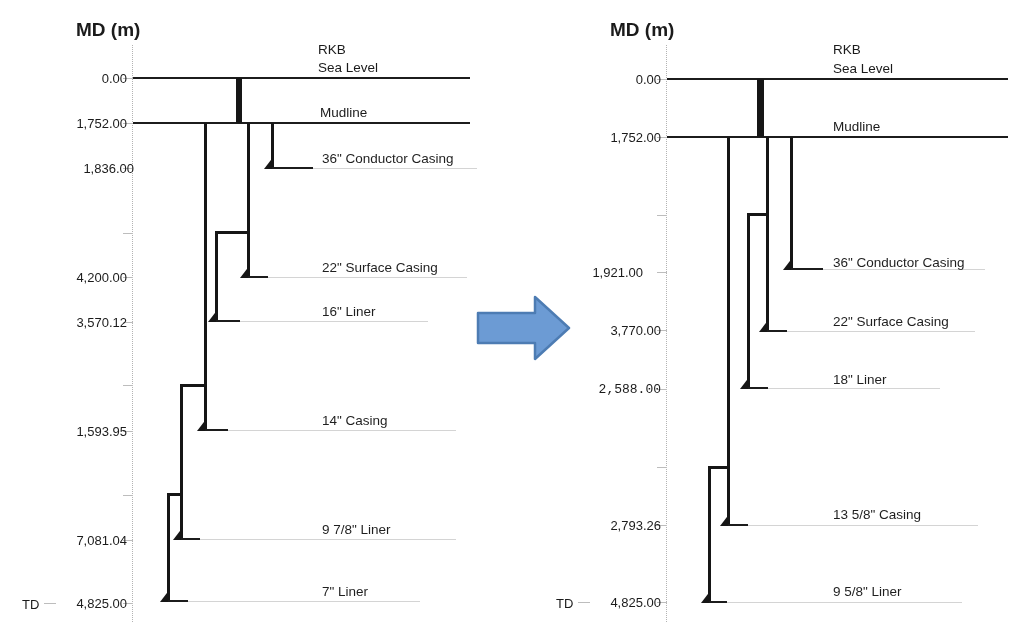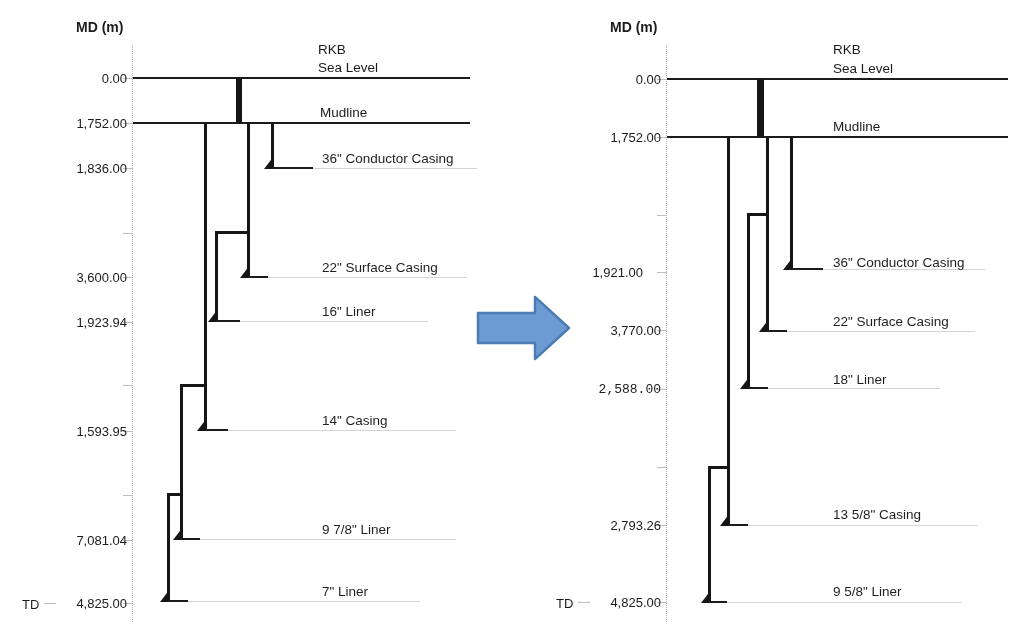--- a/index.html
+++ b/index.html
@@ -1,20 +1,20 @@
 <!DOCTYPE html>
 <html><head>
 <meta charset="utf-8">
 <style>
   html,body{margin:0;padding:0;background:#ffffff;}
   #canvas{
     position:relative;width:1024px;height:633px;background:#ffffff;
     font-family:"Liberation Sans",sans-serif;overflow:hidden;
   }
-  .mdtitle{position:absolute;font-size:14px;font-weight:bold;color:#1b1b1b;white-space:nowrap;}
+  .mdtitle{position:absolute;font-size:19px;font-weight:bold;color:#1b1b1b;white-space:nowrap;}
   .lbl{position:absolute;font-size:13.5px;color:#1b1b1b;white-space:nowrap;line-height:15px;}
   .depthnum{position:absolute;font-size:13px;color:#1b1b1b;white-space:nowrap;text-align:right;transform:translateY(-50%);}
   .tdtxt{position:absolute;font-size:13px;color:#1b1b1b;white-space:nowrap;transform:translateY(-50%);}
   .caslbl{position:absolute;font-size:13.5px;color:#1f1f1f;white-space:nowrap;transform:translateY(-50%);}
   .hline{position:absolute;background:#1c1c1c;}
   .leader{position:absolute;background:#d4d4d4;}
   .tick{position:absolute;background:#bdbdbd;}
   .axis{position:absolute;width:0;border-left:1px dotted #b3b3b3;}
   .vline{position:absolute;background:#161616;}
   .shoe{position:absolute;width:0;height:0;border-left:10px solid transparent;border-bottom:13px solid #161616;}
@@ -43,25 +43,25 @@
   <div id="generated">
       <div class="axis" style="left: 132px; top: 45px; height: 577px;"></div>
       <div class="hline" style="left: 133px; top: 77px; width: 337px; height: 2px;"></div>
       <div class="hline" style="left: 133px; top: 122px; width: 337px; height: 2px;"></div>
       <div class="vline" style="left: 236px; top: 78px; width: 6px; height: 45px;"></div>
       <div class="tick" style="left: 123px; top: 78px; width: 10px; height: 1px;"></div>
       <div class="depthnum" style="left: 27px; top: 78px; width: 100px;">0.00</div>
       <div class="tick" style="left: 123px; top: 123px; width: 10px; height: 1px;"></div>
       <div class="depthnum" style="left: 27px; top: 123px; width: 100px;">1,752.00</div>
       <div class="tick" style="left: 123px; top: 168px; width: 10px; height: 1px;"></div>
-      <div class="depthnum" style="left: 27px; top: 168px; width: 100px;">1,836.00</div>
+      <div class="depthnum" style="left: 34px; top: 168px; width: 100px;">1,836.00</div>
       <div class="tick" style="left: 123px; top: 277px; width: 10px; height: 1px;"></div>
-      <div class="depthnum" style="left: 27px; top: 277px; width: 100px;">3,600.00</div>
+      <div class="depthnum" style="left: 27px; top: 277px; width: 100px;">4,200.00</div>
       <div class="tick" style="left: 123px; top: 322px; width: 10px; height: 1px;"></div>
-      <div class="depthnum" style="left: 27px; top: 322px; width: 100px;">1,923.94</div>
+      <div class="depthnum" style="left: 27px; top: 322px; width: 100px;">3,570.12</div>
       <div class="tick" style="left: 123px; top: 431px; width: 10px; height: 1px;"></div>
       <div class="depthnum" style="left: 27px; top: 431px; width: 100px;">1,593.95</div>
       <div class="tick" style="left: 123px; top: 540px; width: 10px; height: 1px;"></div>
       <div class="depthnum" style="left: 27px; top: 540px; width: 100px;">7,081.04</div>
       <div class="tick" style="left: 123px; top: 603px; width: 10px; height: 1px;"></div>
       <div class="depthnum" style="left: 27px; top: 603px; width: 100px;">4,825.00</div>
       <div class="tdtxt" style="left: 22px; top: 604px;">TD</div>
       <div class="tick" style="left: 44px; top: 603px; width: 12px; height: 1px;"></div>
       <div class="tick" style="left: 123px; top: 233px; width: 10px; height: 1px;"></div>
       <div class="tick" style="left: 123px; top: 385px; width: 10px; height: 1px;"></div>

